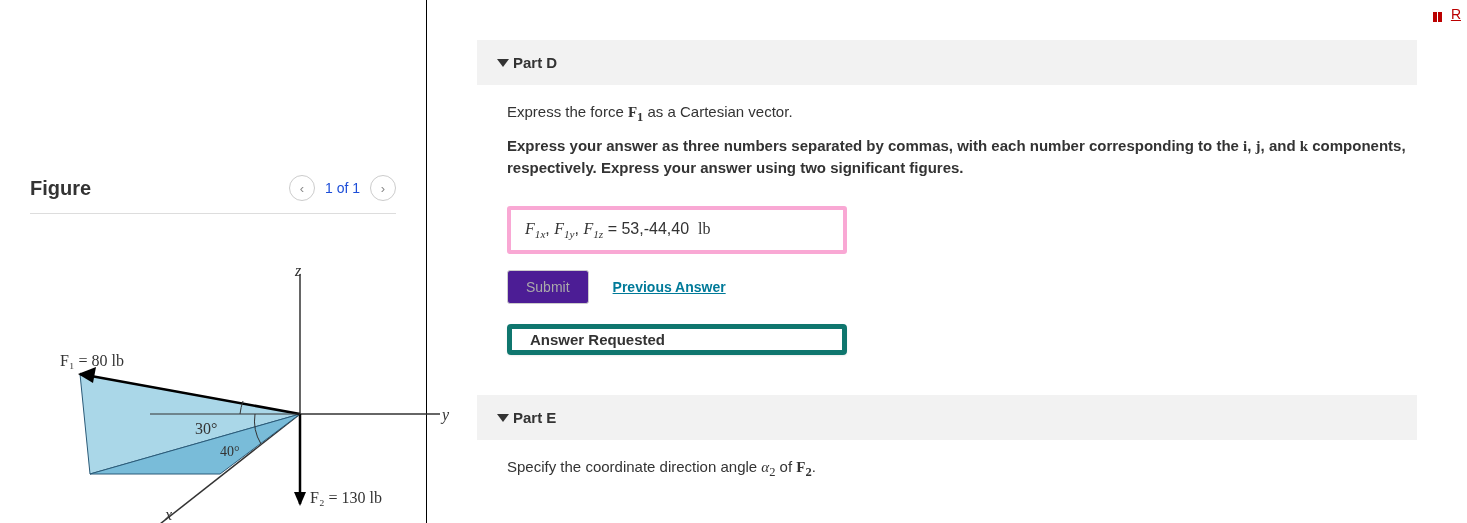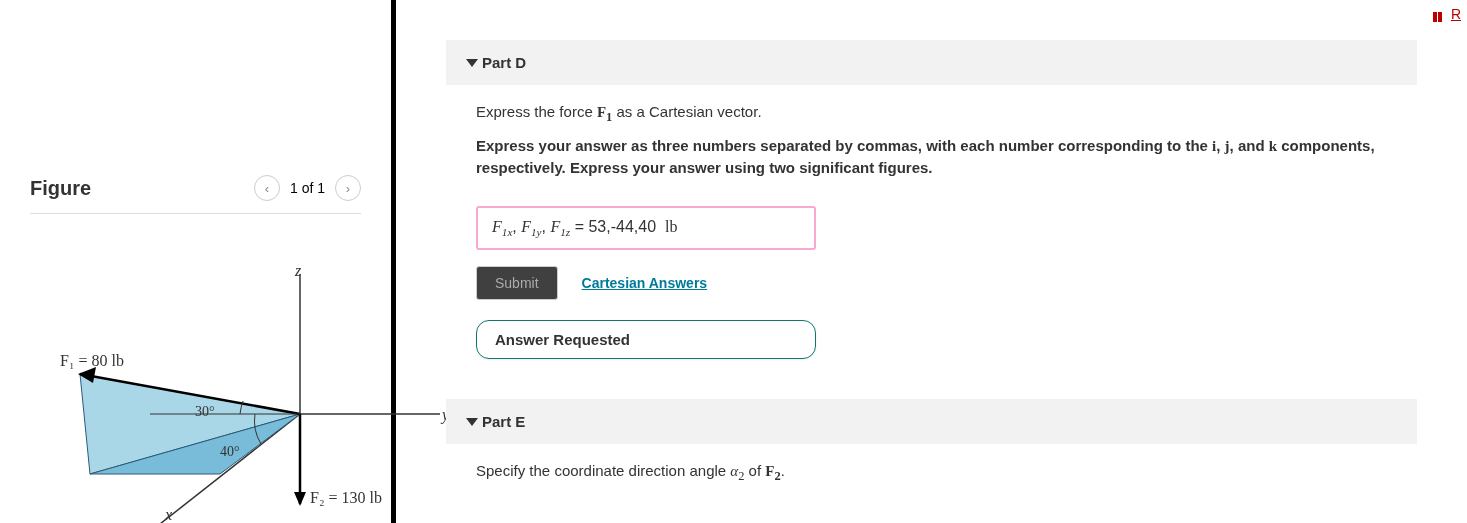--- a/index.html
+++ b/index.html
@@ -8,23 +8,23 @@
     font-size: 14px;
     color: #333;
     background: #fff;
     width: 1467px;
     height: 523px;
     overflow: hidden;
     position: relative;
   }
   .container { display: flex; height: 100%; }
   .left-panel {
-    width: 396px;
+    width: 427px;
     padding: 20px 30px;
-    border-right: 5px solid #000000;
+    border-right: 1px solid #000000;
     position: relative;
     text-align: center;
   }
   .figure-header {
     display: flex;
     justify-content: space-between;
     align-items: center;
     padding-top: 155px;
     padding-bottom: 12px;
     border-bottom: 1px solid #ddd;
@@ -42,21 +42,21 @@
   .pager-btn {
     width: 26px; height: 26px;
     border: 1px solid #ccc;
     border-radius: 50%;
     background: #fff;
     display: flex; align-items: center; justify-content: center;
     color: #888;
     font-size: 13px;
     cursor: pointer;
   }
-  .pager-text { font-size: 14px; color: #000000; }
+  .pager-text { font-size: 14px; color: #1d4ed8; }
   .figure-canvas {
     position: relative;
     width: 420px;
     height: 280px;
     margin-top: 30px;
   }
   .right-panel {
     flex: 1;
     padding: 20px 0 0 0;
     position: relative;
@@ -84,50 +84,50 @@
     width: 0; height: 0;
     border-left: 6px solid transparent;
     border-right: 6px solid transparent;
     border-top: 8px solid #333;
   }
   .part-title { font-weight: bold; font-size: 15px; }
   .part-body { padding: 18px 50px 0 80px; }
   .prompt-line { font-size: 15px; margin-bottom: 10px; }
   .prompt-bold { font-size: 15px; font-weight: bold; margin-bottom: 28px; line-height: 1.4; }
   .answer-box {
-    border: 2px solid #f9a8d4;
+    border: 4px solid #f9a8d4;
     border-radius: 3px;
     padding: 10px 14px;
     display: inline-block;
     min-width: 340px;
     font-size: 16px;
     margin-bottom: 16px;
   }
   .math-i { font-style: italic; font-family: 'Times New Roman', serif; }
   .sub { font-size: 0.7em; vertical-align: sub; font-style: italic; font-family: 'Times New Roman', serif;}
   .unit { font-family: 'Times New Roman', serif; }
   .submit-row { display: flex; align-items: center; gap: 24px; margin-bottom: 20px; }
   .submit-btn {
     border: 1px solid #ccc;
-    background: #404040;
+    background: #4c1d95;
     color: #aaa;
     padding: 8px 18px;
     border-radius: 3px;
     font-size: 14px;
   }
   .prev-link {
     color: #007a99;
     text-decoration: underline;
     font-weight: bold;
     font-size: 14px;
   }
   .status-box {
-    border: 1px solid #0f766e;
-    border-radius: 13px;
-    padding: 10px 18px;
+    border: 5px solid #0f766e;
+    border-radius: 4px;
+    padding: 2px 18px;
     display: inline-block;
     min-width: 340px;
     box-shadow: 0 1px 2px rgba(0,0,0,0.08);
     font-weight: bold;
     font-size: 15px;
   }
   .bold-vec { font-weight: bold; font-family: 'Times New Roman', serif; }
   .serif { font-family: Liberation Serif, serif; }
   .fig-label { position:absolute; font-family:'Times New Roman', serif; font-size:16px; }
 </style>
@@ -171,21 +171,21 @@
         <line x1="270" y1="170" x2="120" y2="170" stroke="#333" stroke-width="1"></line>
 
         <path d="M 210 170 A 60 60 0 0 1 213 157" fill="none" stroke="#333" stroke-width="1"></path>
         <path d="M 225 170 A 45 45 0 0 0 231 200" fill="none" stroke="#333" stroke-width="1"></path>
       </svg>
       <div class="fig-label" style="left:265px; top:18px; font-style:italic;">z</div>
       <div class="fig-label" style="left:412px; top:162px; font-style:italic;">y</div>
       <div class="fig-label" style="left:135px; top:262px; font-style:italic;">x</div>
       <div class="fig-label" style="left:30px; top:108px;">F₁ = 80 lb</div>
       <div class="fig-label" style="left:280px; top:245px;">F₂ = 130 lb</div>
-      <div class="fig-label" style="left:165px; top:160px; font-size:14px;">30°</div>
+      <div class="fig-label" style="left:165px; top:176px; font-size:16px;">30°</div>
       <div class="fig-label" style="left:190px; top:200px; font-size:14px;">40°</div>
     </div>
   </div>
 
   <div class="right-panel">
     <a class="top-right-link">
       <span class="top-right-icon"></span>
       <span>R</span>
     </a>
 
@@ -202,21 +202,21 @@
       </div>
       <div class="answer-box">
         <span class="math-i">F</span><span class="sub">1x</span>, 
         <span class="math-i">F</span><span class="sub">1y</span>, 
         <span class="math-i">F</span><span class="sub">1z</span>
         <span> = </span>
         <span>53,-44,40</span>&nbsp;&nbsp;<span class="unit">lb</span>
       </div>
       <div class="submit-row">
         <button class="submit-btn" disabled="">Submit</button>
-        <a class="prev-link">Cartesian Answers</a>
+        <a class="prev-link">Previous Answer</a>
       </div>
       <div class="status-box">Answer Requested</div>
     </div>
 
     <div class="part-header" style="margin-top:40px;">
       <div class="caret-down"></div>
       <div class="part-title">Part E</div>
     </div>
     <div class="part-body">
       <div class="prompt-line">

